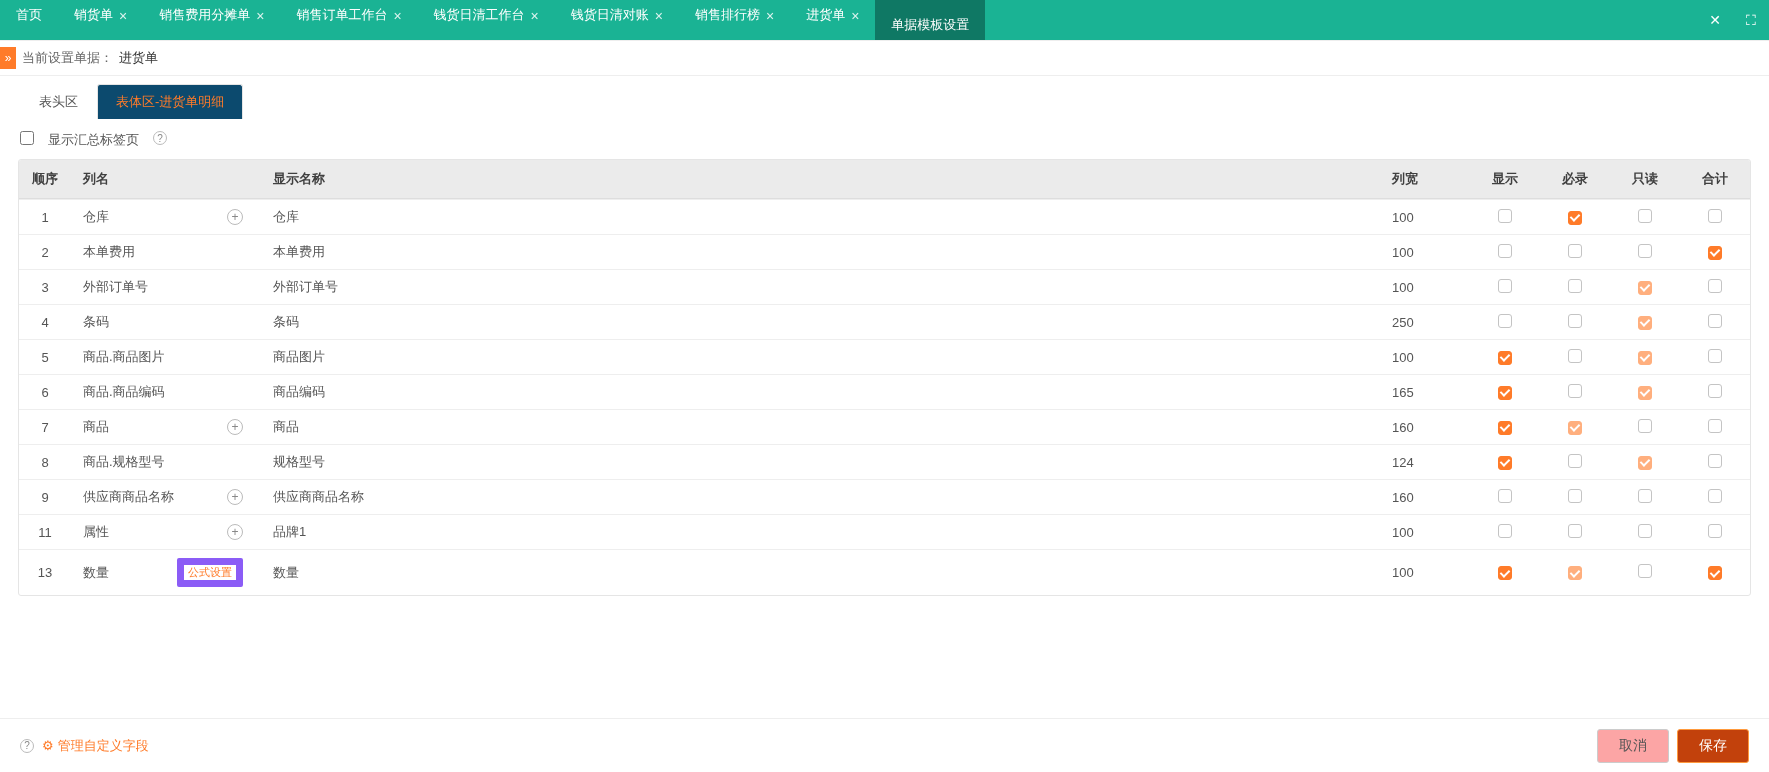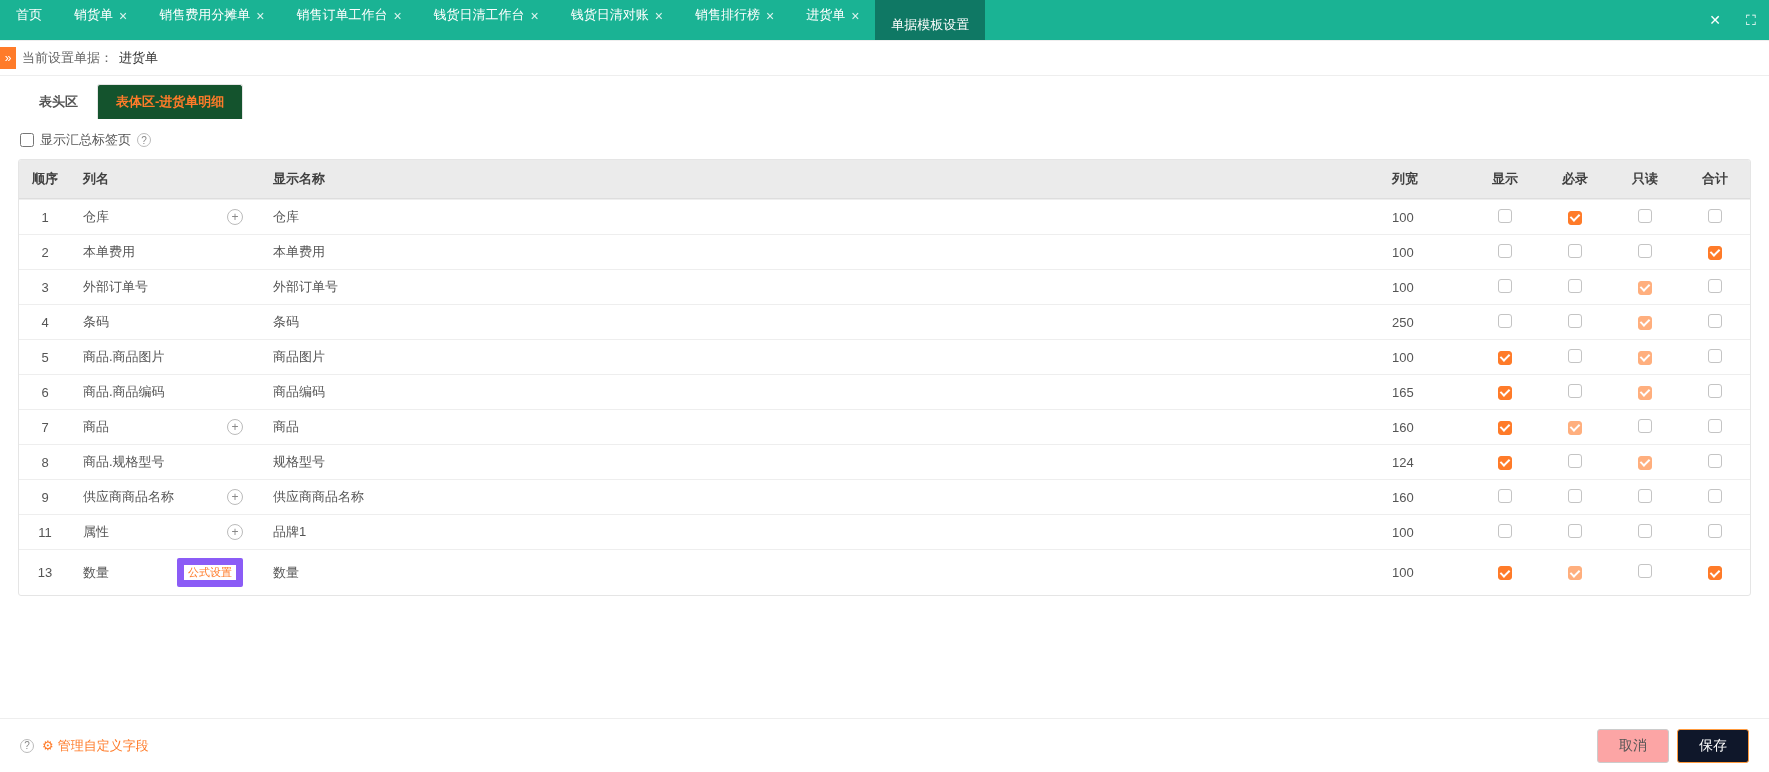--- a/index.html
+++ b/index.html
@@ -53,41 +53,40 @@
   justify-content: center;
   font-size: 12px;
 }
 .sub-header .label { color: #666; }
 .sub-header .value { color: #333; }
 
 
 .inner-tabs {
   display: flex;
   margin: 8px 12px 0 20px;
-  font-weight: bold;
 }
 .inner-tabs .itab {
   padding: 8px 18px;
   border: 1px solid transparent;
   border-bottom: 0;
   cursor: pointer;
   color: #555;
 }
 .inner-tabs .itab.active {
   border-color: #e5e5e5;
   color: #ff7b29;
-  background: #14532d;
+  background: #0c4a6e;
   border-radius: 3px 3px 0 0;
 }
 
 
 .option-row {
   display: flex;
-  align-items: center;
-  gap: 6px;
+  align-items: flex-start;
+  gap: 14px;
   padding: 12px 20px 10px 20px;
   color: #555;
 }
 .option-row input[type=checkbox] {
   width: 14px; height: 14px;
   accent-color: #ff7b29;
 }
 .help-icon {
   width: 14px; height: 14px; border: 1px solid #bbb; border-radius: 50%;
   display: inline-flex; align-items: center; justify-content: center;
@@ -184,21 +183,21 @@
   cursor: pointer;
 }
 .footer .link .gear { font-size: 13px; }
 .footer .spacer { flex: 1; }
 .footer .btn {
   min-width: 72px; height: 34px;
   border: 1px solid #ccc; background: #fca5a5; border-radius: 3px;
   cursor: pointer; font-size: 14px; color: #555;
 }
 .footer .btn.primary {
-  background: #0f172a; border-color: #ff9a3d; color: #fff;
+  background: #c2410c; border-color: #ff9a3d; color: #fff;
 }
 
 
 .col-colname { width: 190px; }
 .col-display { }
 .col-width   { width: 90px; }
 .col-cb      { width: 70px; margin-top: 28px; }
 </style>
 </head>
 <body>

